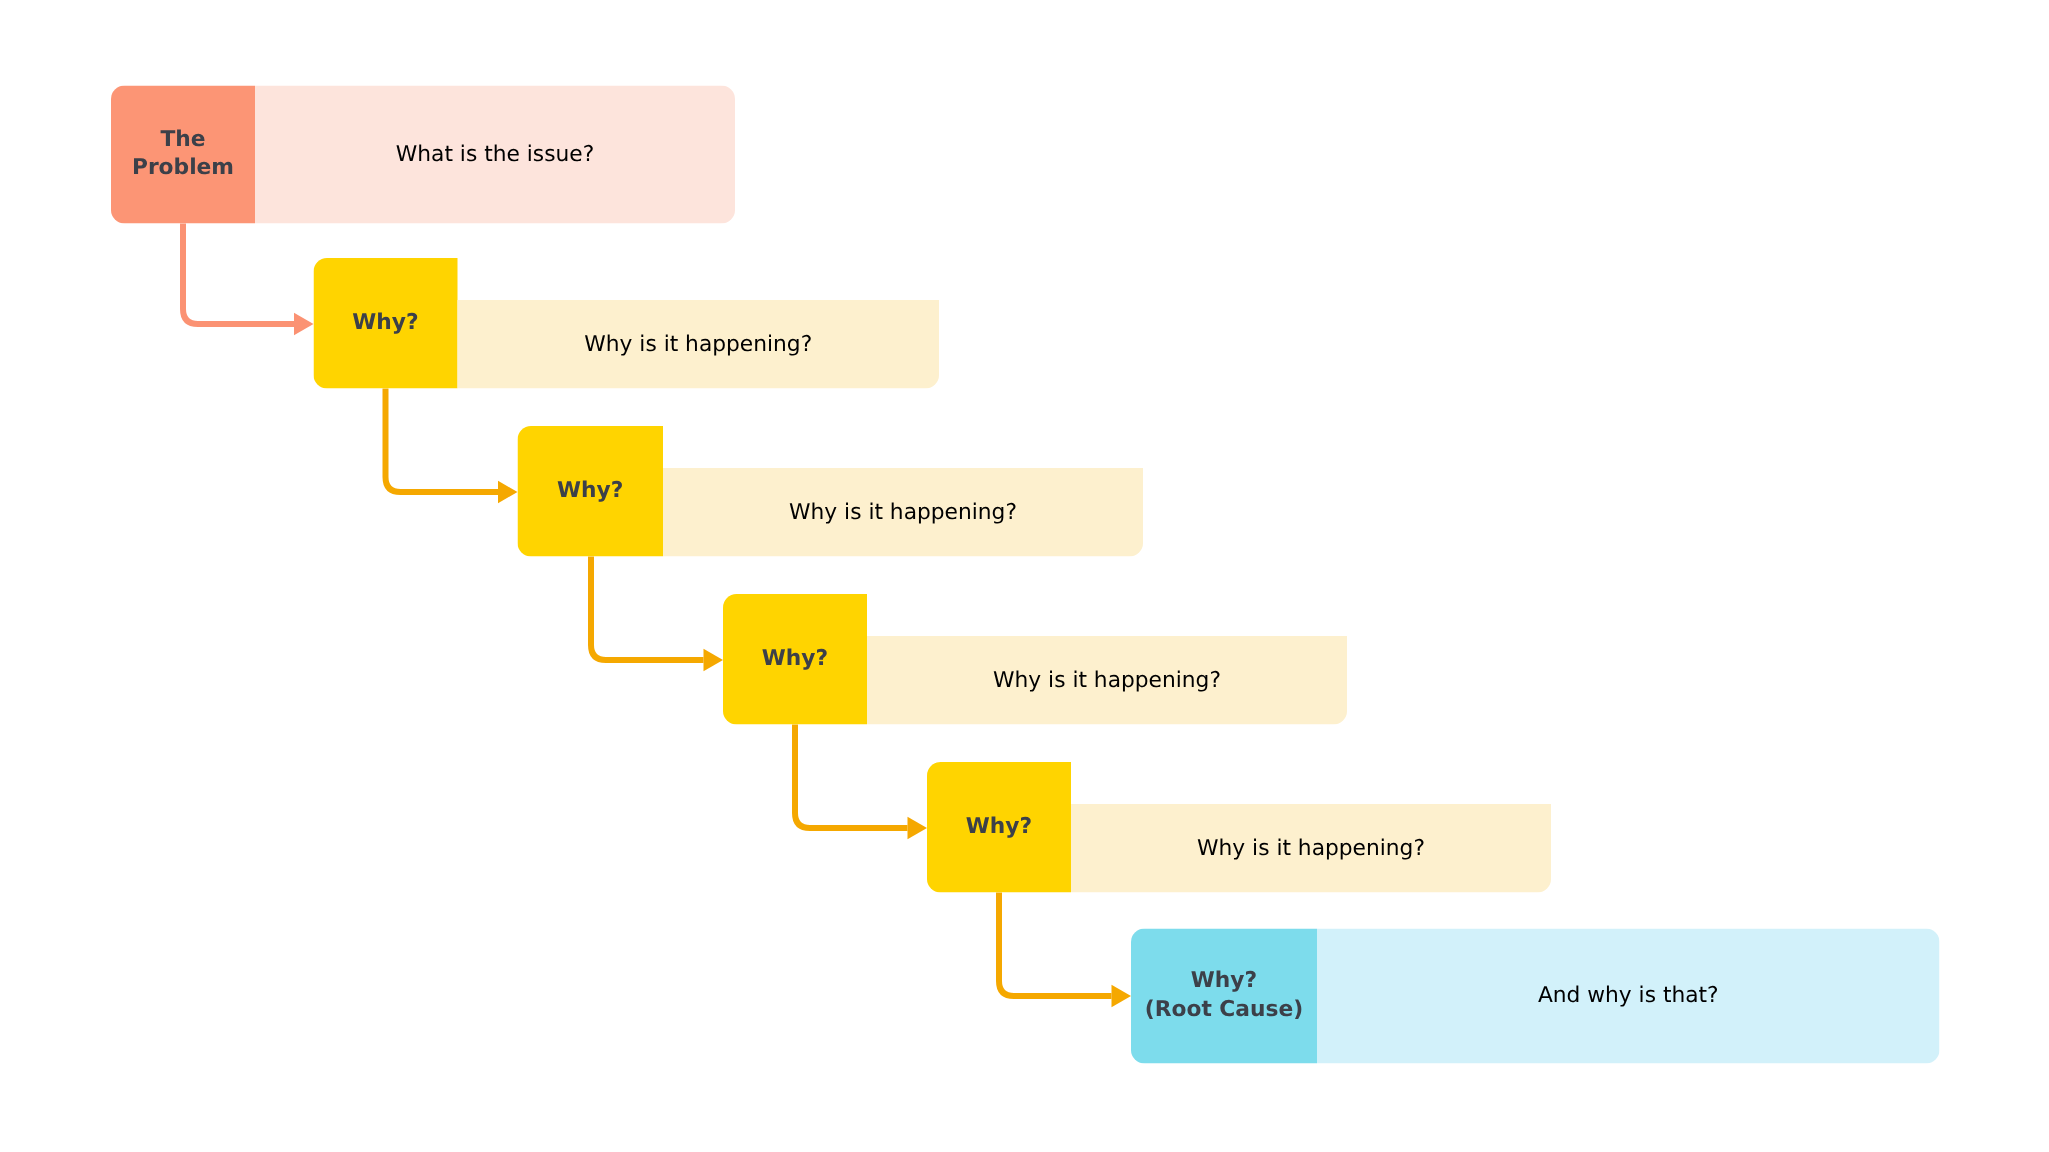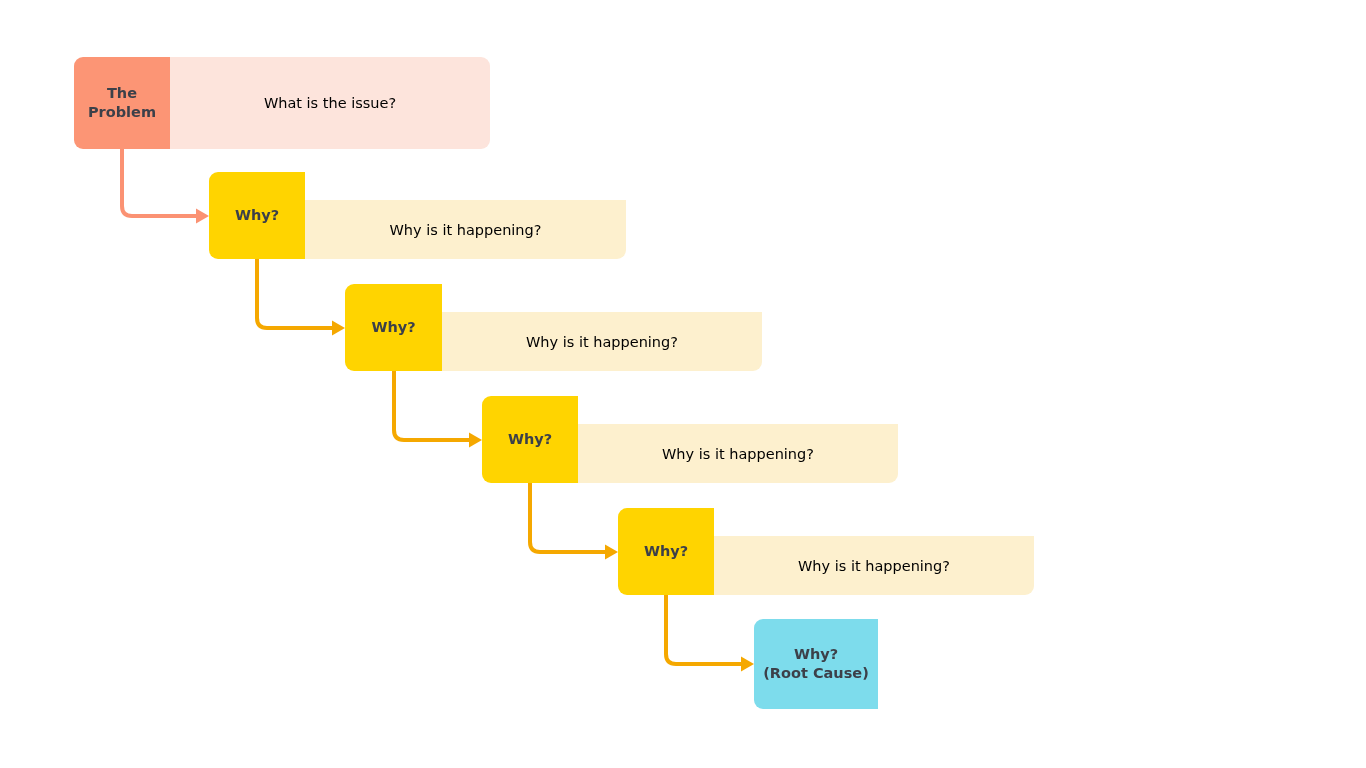--- a/index.html
+++ b/index.html
@@ -137,15 +137,16 @@
       <span class="label-line">Why?</span>
     </div>
     <div class="row-body c-why-body">Why is it happening?</div>
   </div>
 
   <div class="row" id="row-why-5-root" style="left:754px; top:619px; width:539px; height:90px;">
     <div class="row-label c-root-label" style="width:124px;">
       <span class="label-line">Why?</span>
       <span class="label-line">(Root Cause)</span>
     </div>
+    <div class="row-body c-root-body">And why is that?</div>
   </div>
 
 </div>
 
 </body></html>

